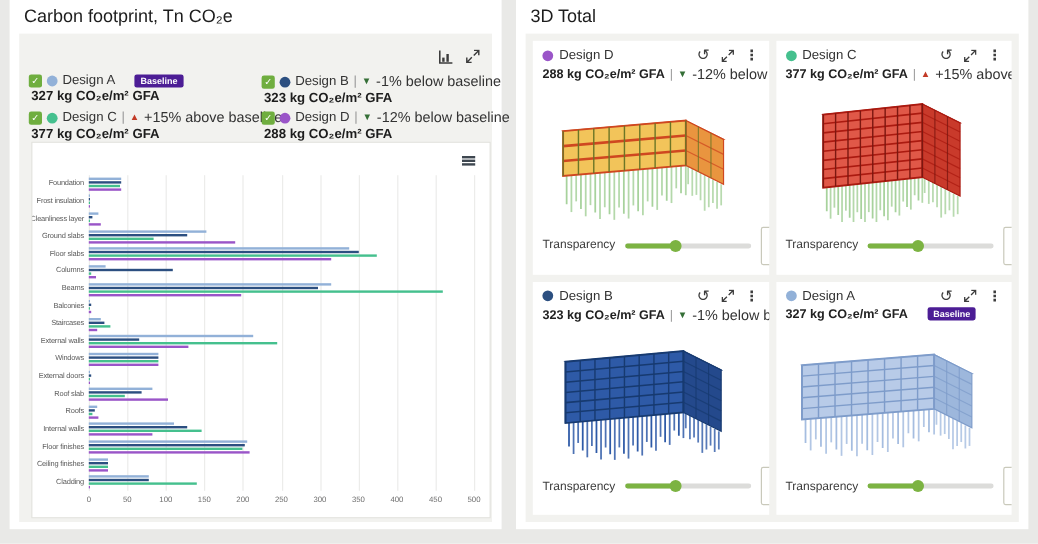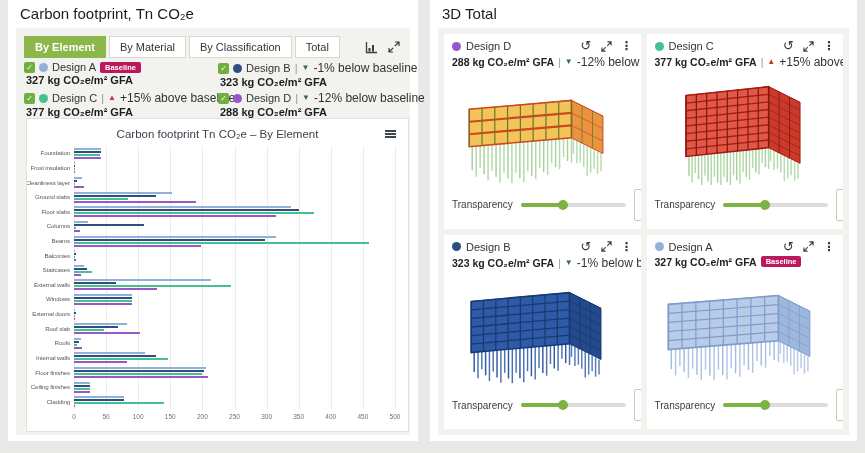--- a/index.html
+++ b/index.html
@@ -19,21 +19,21 @@
        border:1px solid #d8d8cf;color:#333;box-sizing:border-box;white-space:nowrap;cursor:default;}
   .tab.active{background:#8cb84b;border-color:#8cb84b;color:#fff;font-weight:bold;}
   .toolbar-icons{margin-left:auto;display:flex;gap:10px;align-items:center;color:#3c3c3c;}
   .icon-btn{display:inline-flex;align-items:center;justify-content:center;cursor:pointer;}
 
   
   .legend{position:absolute;left:8px;top:33px;display:grid;grid-template-columns:186px auto;column-gap:8px;row-gap:3px;}
   .legend-item .l1{display:flex;align-items:center;gap:4px;font-size:11px;color:#333;white-space:nowrap;}
   .cb{width:11px;height:11px;background:#6fae3f;border-radius:2px;color:#fff;font-size:8px;line-height:11px;text-align:center;flex:0 0 auto;}
   .dot{width:9px;height:9px;border-radius:50%;flex:0 0 auto;}
-  .badge{background:#be185d;color:#fff;font-size:7.5px;padding:1px 5px;border-radius:2px;font-weight:bold;}
+  .badge{background:#4c1d95;color:#fff;font-size:7.5px;padding:1px 5px;border-radius:2px;font-weight:bold;margin-left:12px;}
   .sep{color:#999;}
   .tri{font-size:8px;line-height:10px;}
   .delta{font-size:12px;color:#333;}
   .l2{font-weight:bold;font-size:11px;color:#1d1d1d;margin:1px 0 0 2px;white-space:nowrap;}
 
   
   .chart-card{position:absolute;left:10px;top:90px;width:383px;height:314px;background:#fff;
               border:1px solid #e2e2dc;box-sizing:border-box;overflow:hidden;}
   .chart-title{text-align:center;margin-top:9px;font-size:11.5px;color:#39434d;}
   .burger{position:absolute;right:12px;top:11px;width:11px;cursor:pointer;}
@@ -66,26 +66,20 @@
 </style>
 </head>
 <body>
 
 <div class="page">
 
   <section class="panel left">
     <h1 class="ptitle">Carbon footprint, Tn CO₂e</h1>
     <div class="graybox">
       <div class="toolbar">
-        <div class="tabs">
-            <div class="tab active">By Element</div>
-            <div class="tab">By Material</div>
-            <div class="tab">By Classification</div>
-            <div class="tab">Total</div>
-          </div>
         <div class="toolbar-icons">
           <span class="icon-btn">
             <svg width="13" height="13" viewBox="0 0 13 13">
               <path d="M1.5 1 L1.5 11.5 L12 11.5" stroke="#3c3c3c" stroke-width="1.3" fill="none"></path>
               <rect x="3.5" y="7" width="2" height="3.5" fill="#3c3c3c"></rect>
               <rect x="7" y="4" width="2" height="6.5" fill="#3c3c3c"></rect>
             </svg>
           </span>
           <span class="icon-btn">
             <svg width="12" height="12" viewBox="0 0 12 12">
@@ -132,21 +126,20 @@
               <span class="dot" style="background: rgb(154, 85, 200);"></span>
               <span>Design D</span>
               <span class="sep">|</span>
               <span class="tri" style="color: rgb(53, 111, 55);">▼</span>
               <span class="delta">-12% below baseline</span>
             </div>
             <div class="l2">288 kg CO₂e/m² GFA</div>
           </div>
         </div>
       <div class="chart-card">
-        <div class="chart-title">Carbon footprint Tn CO₂e – By Element</div>
         <span class="burger">
             <div></div>
             <div></div>
             <div></div>
           </span>
         <div class="plot" id="plot">
             <div class="gridline" style="left: 0px;"></div>
             <div class="xlab" style="left: 0px;">0</div>
             <div class="gridline" style="left: 32.1px;"></div>
             <div class="xlab" style="left: 32.1px;">50</div>

